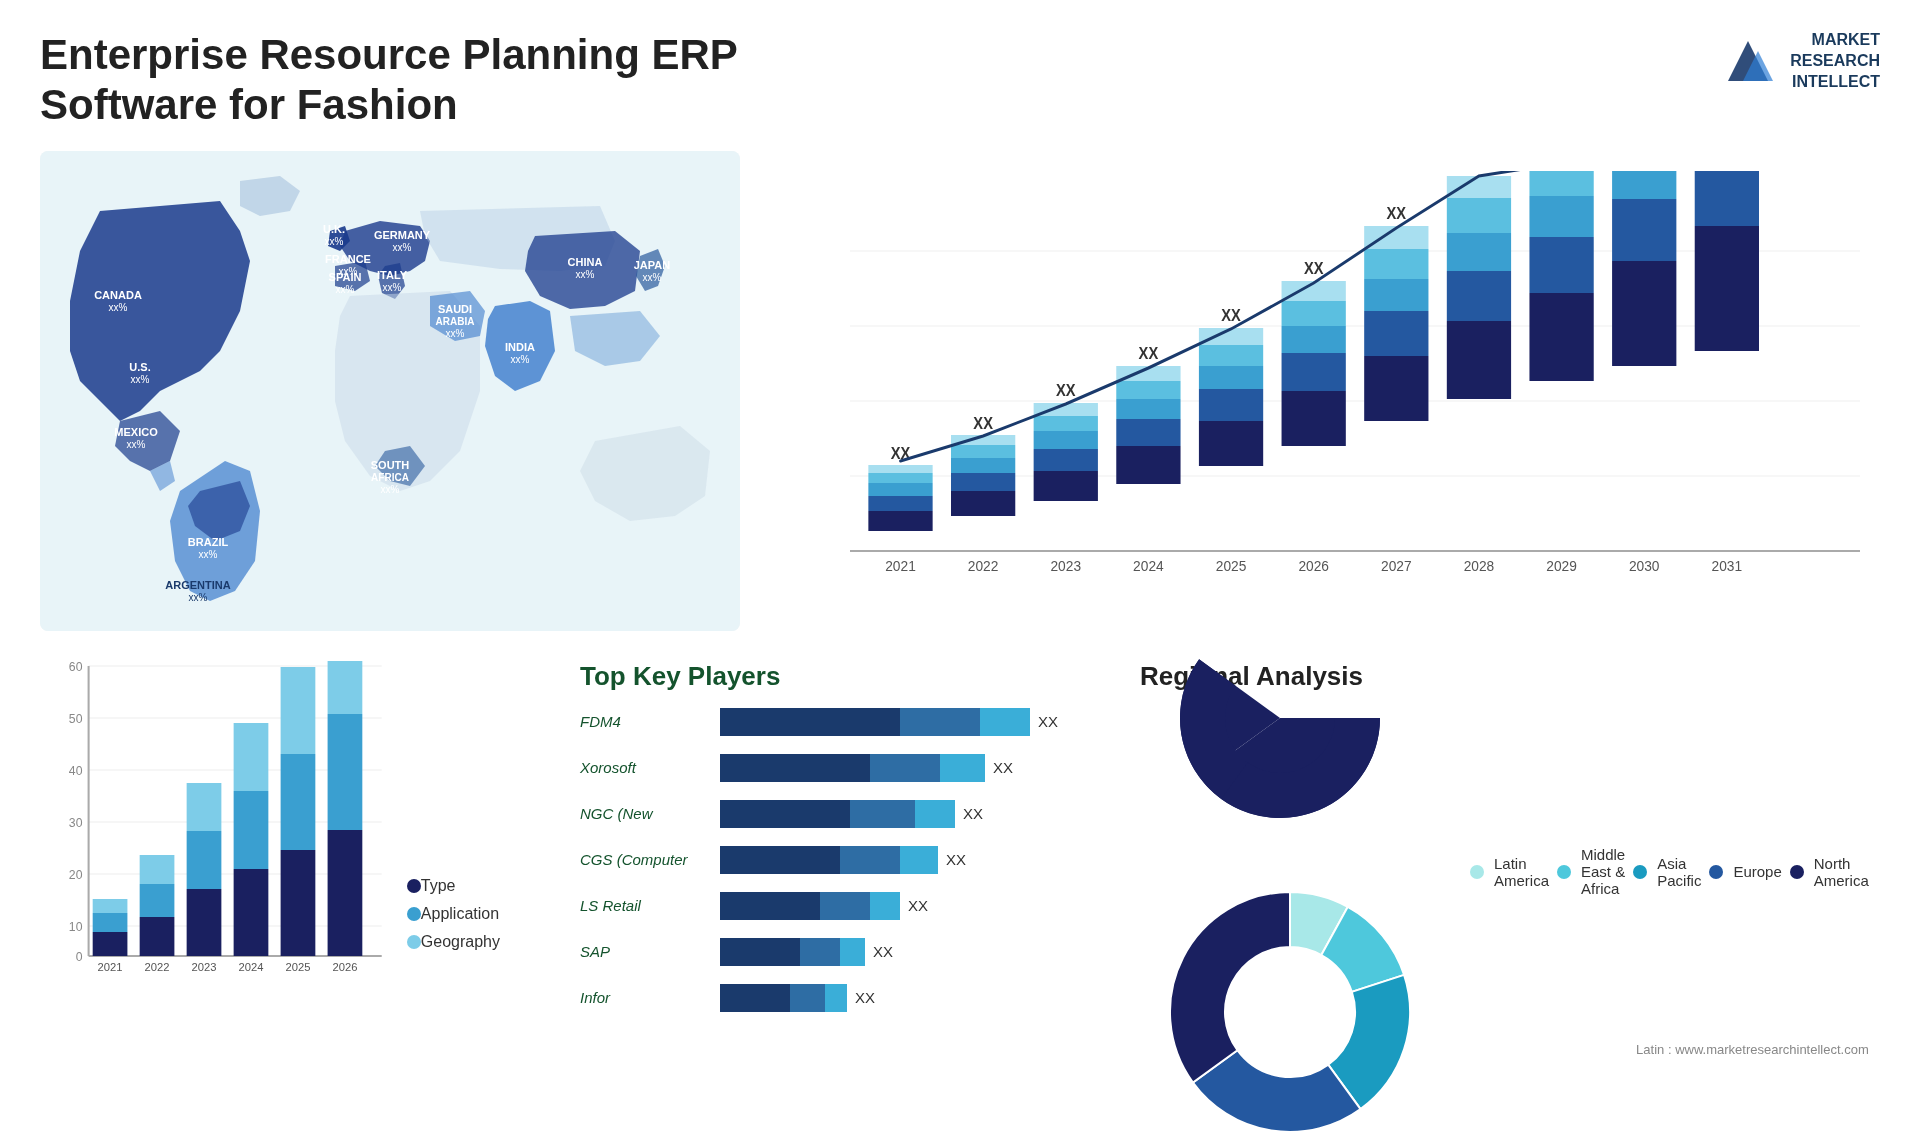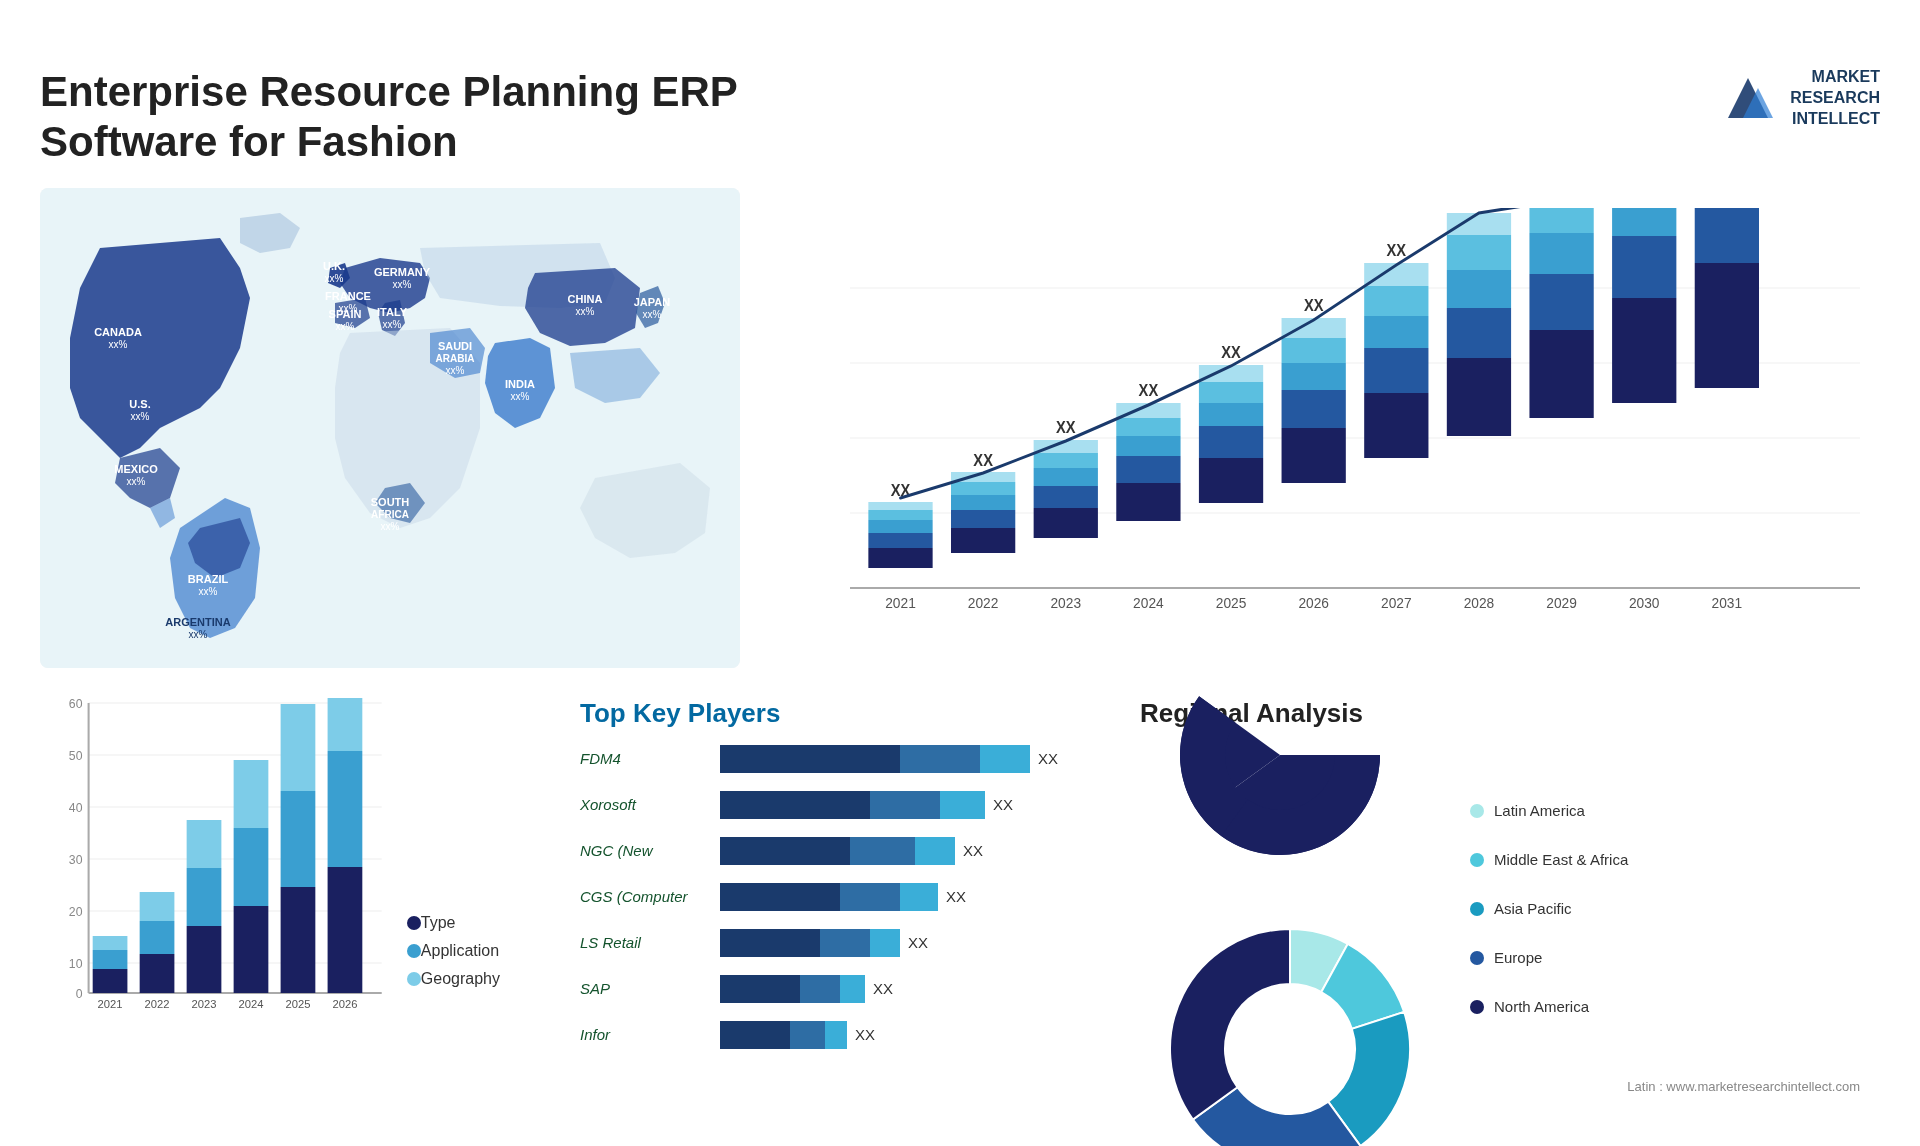--- a/index.html
+++ b/index.html
@@ -16,21 +16,20 @@
       padding: 30px 40px;
       display: flex;
       flex-direction: column;
       gap: 20px;
     }
     
     .header {
       display: flex;
       justify-content: space-between;
       align-items: flex-start;
-      margin-top: 37px;
     }
     .title-block h1 {
       font-size: 42px;
       font-weight: 700;
       color: #222;
       line-height: 1.2;
       max-width: 800px;
     }
     .logo-block {
       display: flex;
@@ -113,21 +112,21 @@
       flex-shrink: 0;
     }
     
     .key-players {
       flex: 0 0 520px;
       padding: 10px 20px;
     }
     .key-players h2 {
       font-size: 26px;
       font-weight: 700;
-      color: #0369a1;
+      color: #14532d;
       margin-bottom: 16px;
     }
     .player-row {
       display: flex;
       align-items: center;
       margin-bottom: 18px;
       gap: 10px;
     }
     .player-name {
       font-size: 15px;
@@ -170,22 +169,22 @@
       display: flex;
       align-items: center;
       gap: 30px;
       height: 340px;
     }
     .donut-wrap {
       flex: 0 0 280px;
     }
     .regional-legend {
       display: flex;
-      flex-direction: column;
-      gap: 32px;
+      flex-direction: row;
+      gap: 8px;
     }
     .regional-legend-item {
       display: flex;
       align-items: center;
       gap: 10px;
       font-size: 15px;
       color: #333;
     }
     .regional-dot {
       width: 14px;

